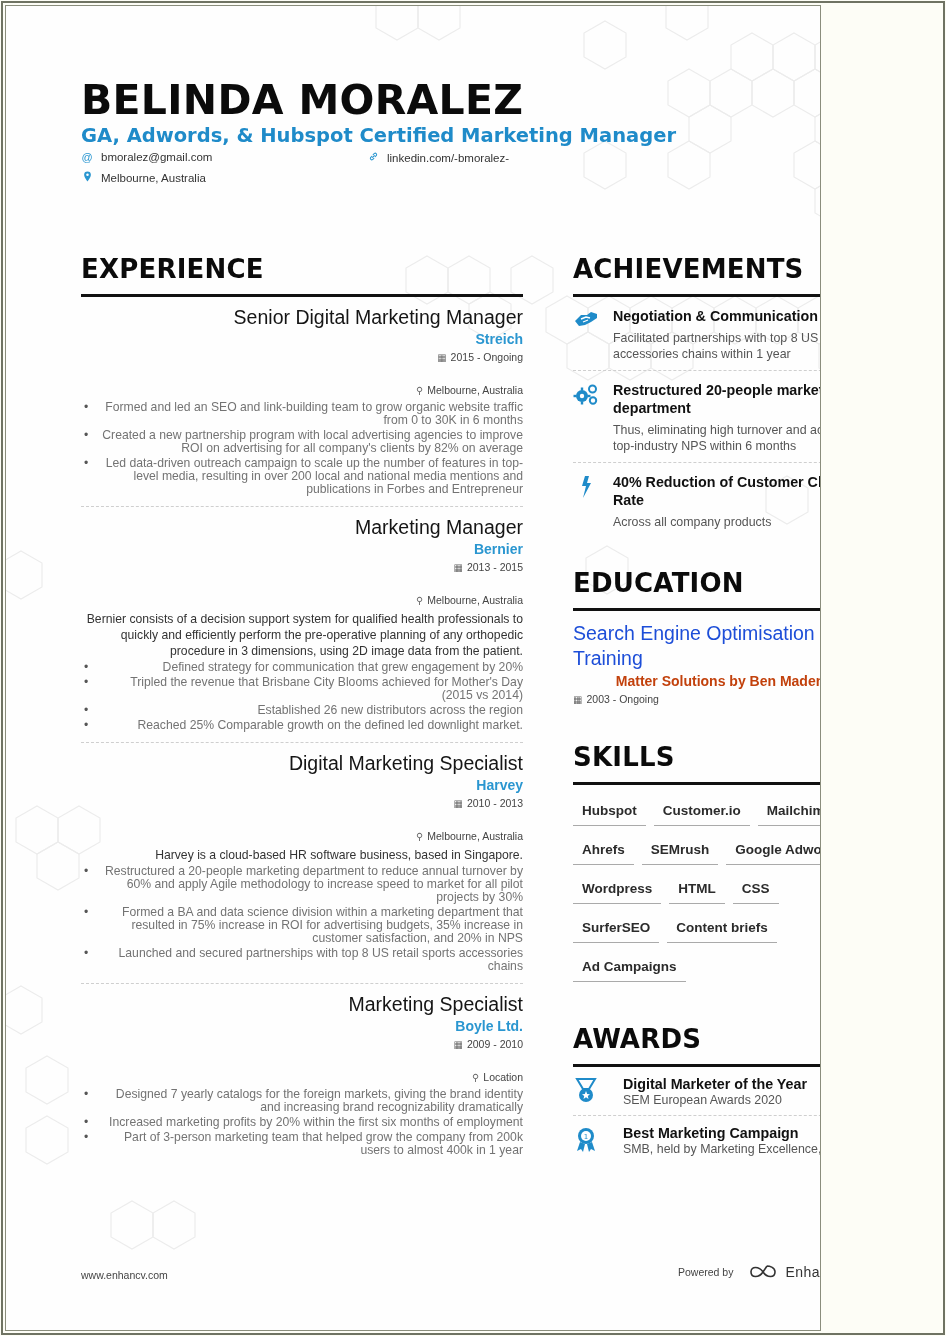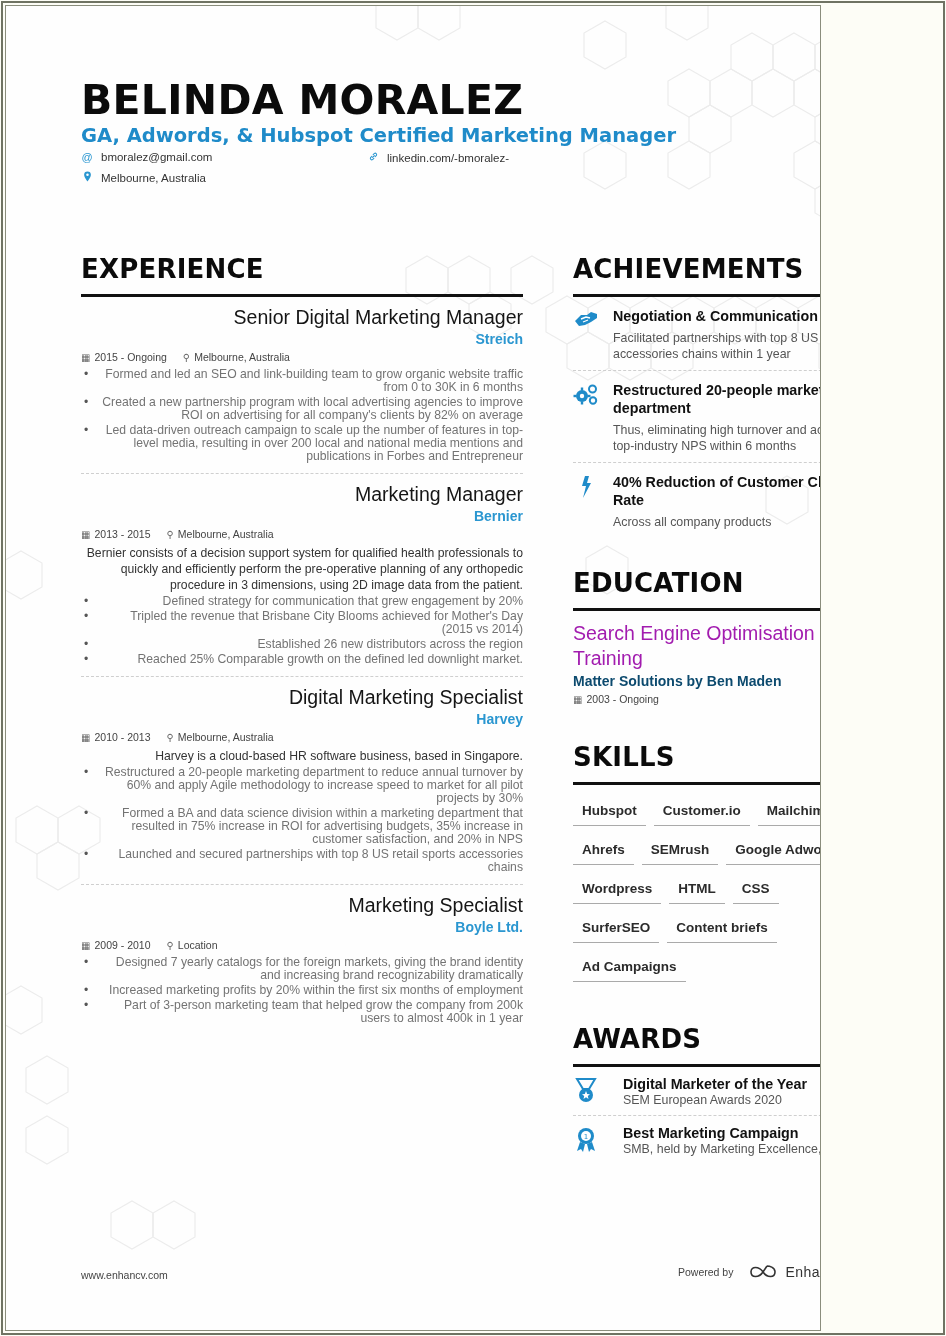--- a/index.html
+++ b/index.html
@@ -17,35 +17,35 @@
 
   .section-title { font-size: 26px; font-weight: 900; color: #0b0b0b; font-family: "DejaVu Sans", sans-serif; letter-spacing: 0.2px; line-height: 30px; padding-bottom: 10px; border-bottom: 3px solid #111; }
 
   .left { position: absolute; left: 75px; top: 248px; width: 442px; }
   .right { position: absolute; left: 567px; top: 248px; width: 294px; }
 
   .job { padding: 8px 0 8px 0; border-bottom: 1px dashed #cfcfcf; text-align: right; }
   .job:last-child { border-bottom: none; }
   .job-title { font-size: 19.5px; color: #151515; line-height: 24px; }
   .company { font-size: 14px; font-weight: bold; color: #2a96d0; line-height: 20px; }
-  .meta { display: flex; gap: 16px; font-size: 10.5px; color: #444; line-height: 16px; margin-bottom: 2px; }
+  .meta { display: flex; gap: 16px; font-size: 10.5px; color: #444; line-height: 16px; margin-bottom: 2px; flex-direction: column; }
   .meta span.ic { color: #666; margin-right: 4px; font-size: 10px; }
   .desc { font-size: 12.2px; color: #333; line-height: 16px; margin-bottom: 2px; }
   ul.bullets { list-style: none; }
   ul.bullets li { position: relative; padding-left: 15px; font-size: 12.2px; color: #737373; line-height: 13px; margin-bottom: 2px; }
   ul.bullets li::before { content: "•"; position: absolute; left: 3px; top: 0; color: #555; }
 
   .ach { display: flex; gap: 14px; padding: 10px 0 8px 0; border-bottom: 1px dashed #cfcfcf; }
   .ach:last-child { border-bottom: none; }
   .ach .icon { width: 26px; flex-shrink: 0; display: flex; justify-content: center; padding-top: 2px; }
   .ach-title { font-size: 14.3px; font-weight: bold; color: #111; line-height: 18px; }
   .ach-desc { font-size: 12.4px; color: #555; line-height: 16px; margin-top: 5px; }
 
-  .edu-degree { font-size: 19.5px; color: #a21caf; line-height: 25px; margin-top: 10px; }
-  .edu-school { font-size: 14px; font-weight: bold; color: #0c4a6e; line-height: 20px; }
+  .edu-degree { font-size: 19.5px; color: #1d4ed8; line-height: 25px; margin-top: 10px; }
+  .edu-school { font-size: 14px; font-weight: bold; color: #c2410c; line-height: 20px; text-align: center; }
 
   .skills { display: flex; flex-wrap: wrap; gap: 0 8px; padding-top: 10px; }
   .skill { font-size: 13.5px; font-weight: bold; color: #2b2b2b; padding: 8px 9px 6px 9px; border-bottom: 1px solid #aaa; margin-bottom: 8px; line-height: 16px; }
 
   .award { display: flex; gap: 24px; padding: 9px 0 7px 0; border-bottom: 1px dashed #cfcfcf; }
   .award:last-child { border-bottom: none; }
   .award .icon { width: 26px; flex-shrink: 0; display: flex; justify-content: center; padding-top: 2px; }
   .award-title { font-size: 14.3px; font-weight: bold; color: #111; line-height: 17px; }
   .award-sub { font-size: 12.4px; color: #555; line-height: 15px; }
 

